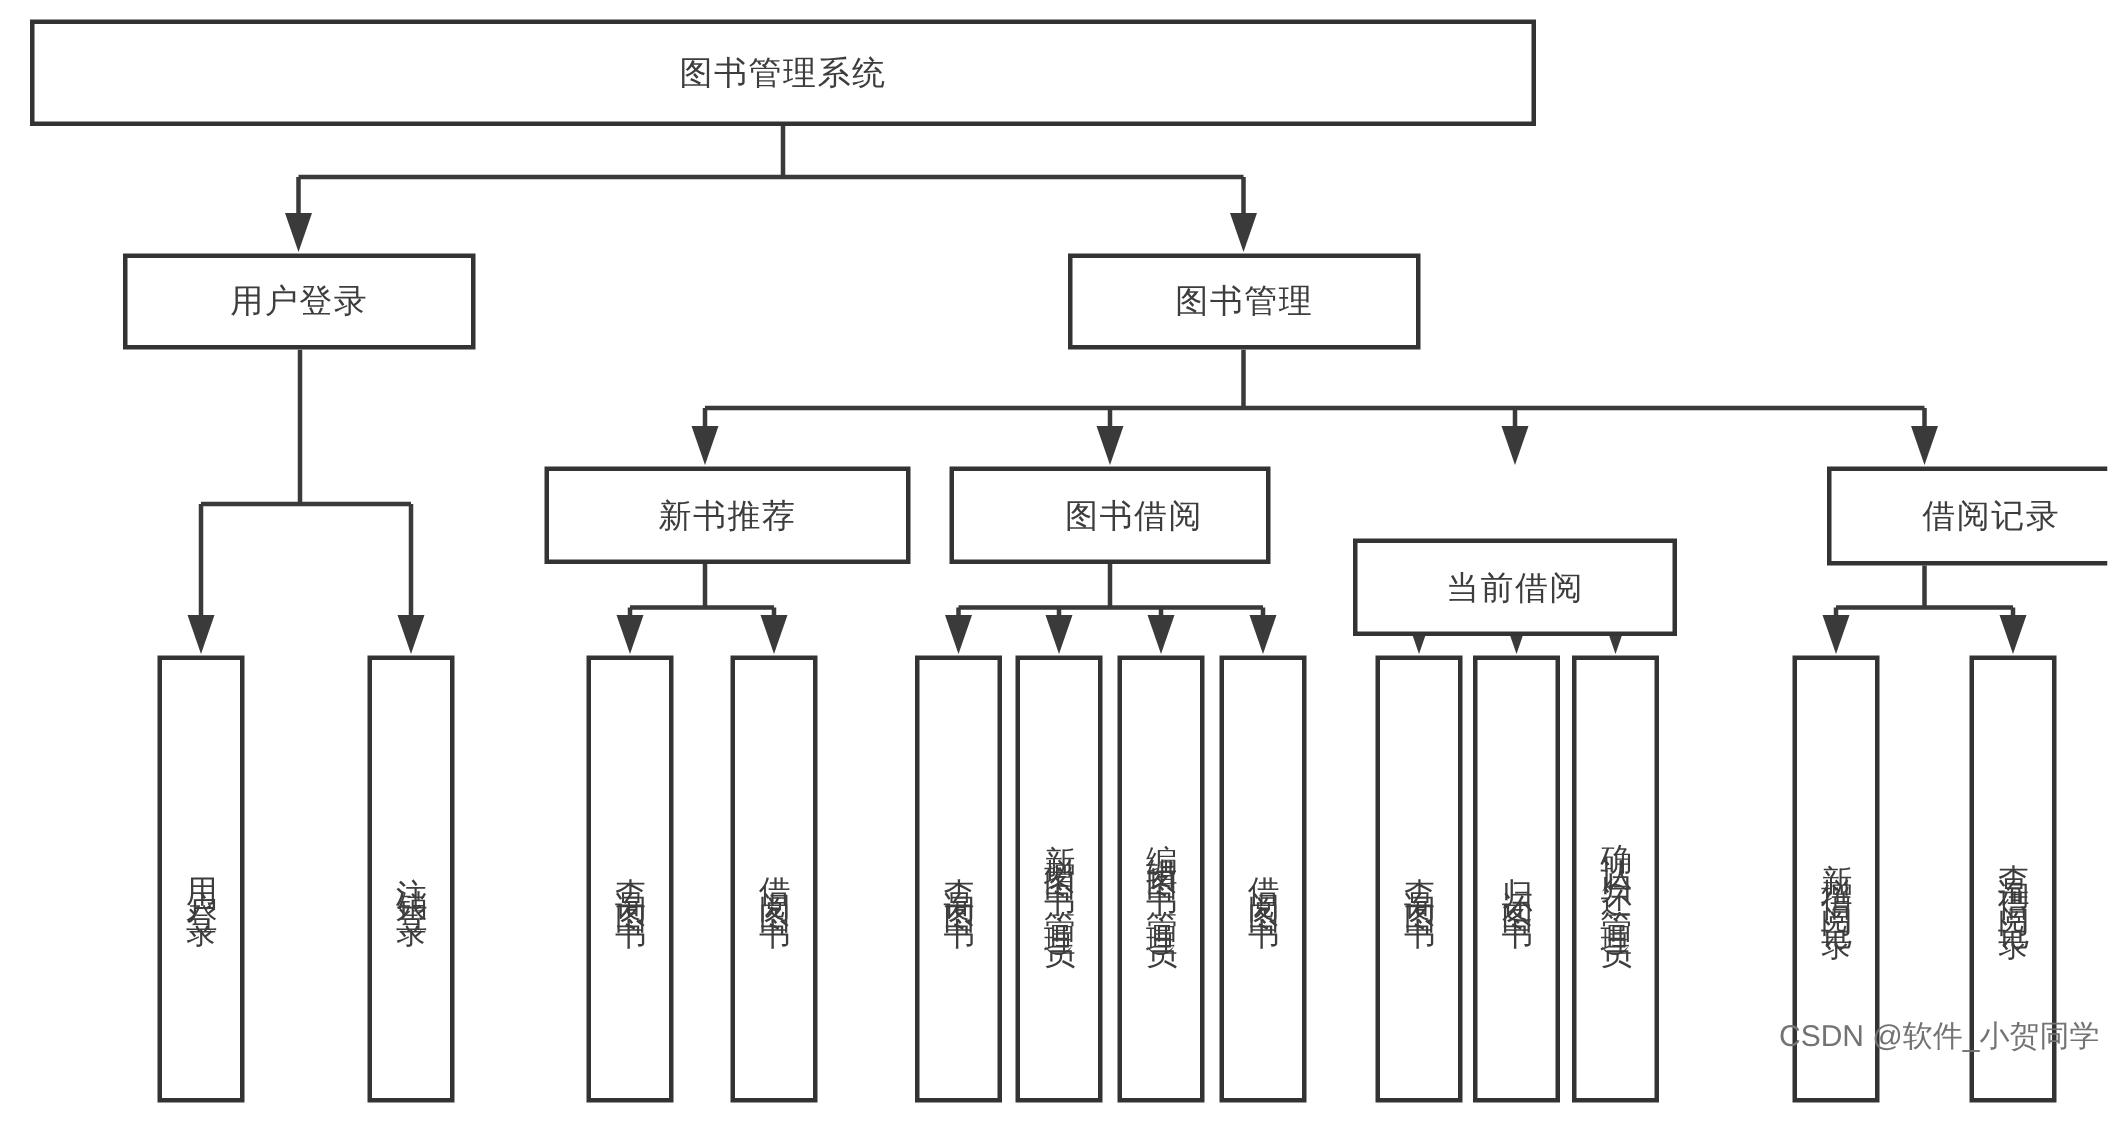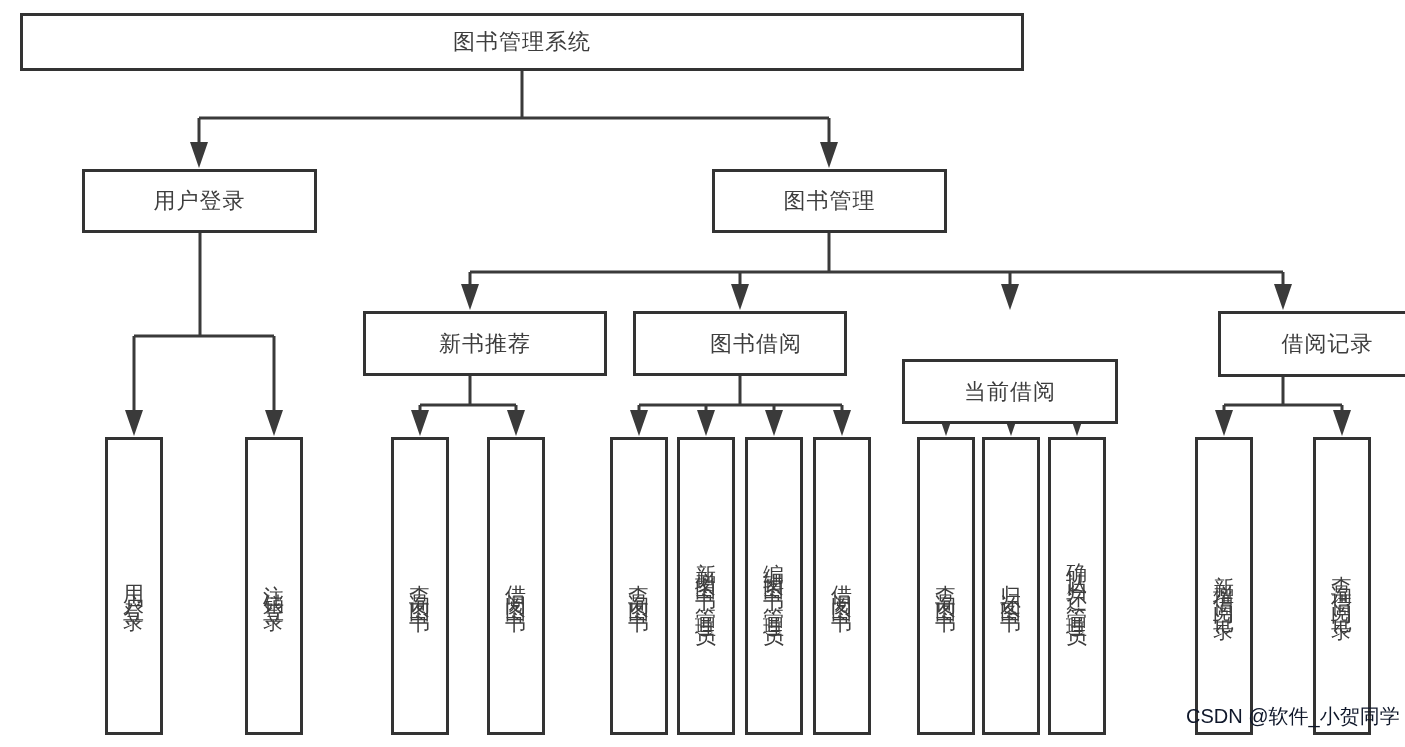--- a/index.html
+++ b/index.html
@@ -28,23 +28,23 @@
     writing-mode: vertical-rl;
     text-orientation: mixed;
     font-size: 21px;
     letter-spacing: 9px;
     line-height: 1;
     white-space: nowrap;
   }
   .watermark {
     position: absolute;
     left: 1186px;
-    top: 703px;
+    top: 677px;
     font-size: 20px;
-    color: #0f172a;
+    color: #737373;
     white-space: nowrap;
     z-index: 3;
   }
 </style>
 </head>
 <body>
 
 <div id="canvas">
 
   <svg id="wires" width="1405" height="747">
@@ -78,21 +78,21 @@
         <polygon points="774,436 765,410 783,410" fill="#3a3a3a"></polygon>
         <polygon points="842,436 833,410 851,410" fill="#3a3a3a"></polygon>
         <polygon points="946,436 937,410 955,410" fill="#3a3a3a"></polygon>
         <polygon points="1011,436 1002,410 1020,410" fill="#3a3a3a"></polygon>
         <polygon points="1077,436 1068,410 1086,410" fill="#3a3a3a"></polygon>
         <polygon points="1224,436 1215,410 1233,410" fill="#3a3a3a"></polygon>
         <polygon points="1342,436 1333,410 1351,410" fill="#3a3a3a"></polygon>
       </g>
   </svg>
 
-  <div class="box" style="left:20px; top:13px; width:1004px; height:58px;">
+  <div class="box" style="left:20px; top:13px; width:1004px; height:71px;">
     <span class="hlabel">图书管理系统</span>
   </div>
 
   <div class="box" style="left:82px; top:169px; width:235px; height:64px;">
     <span class="hlabel">用户登录</span>
   </div>
   <div class="box" style="left:712px; top:169px; width:235px; height:64px;">
     <span class="hlabel">图书管理</span>
   </div>
 

